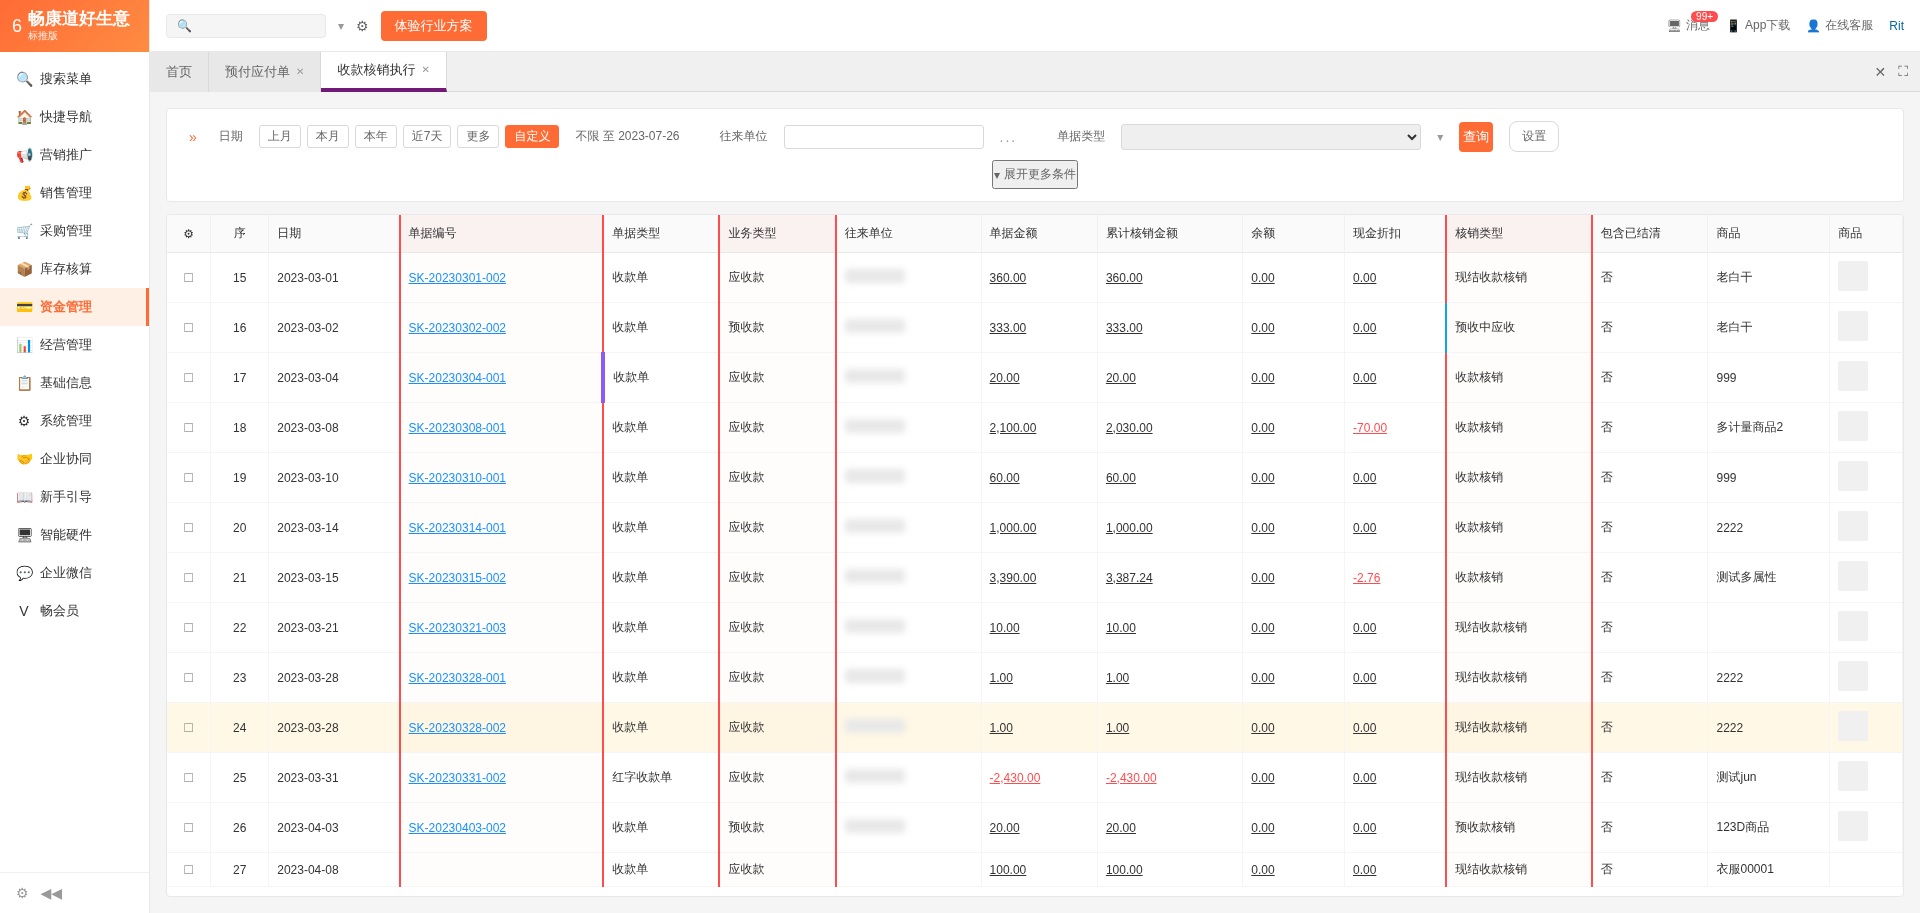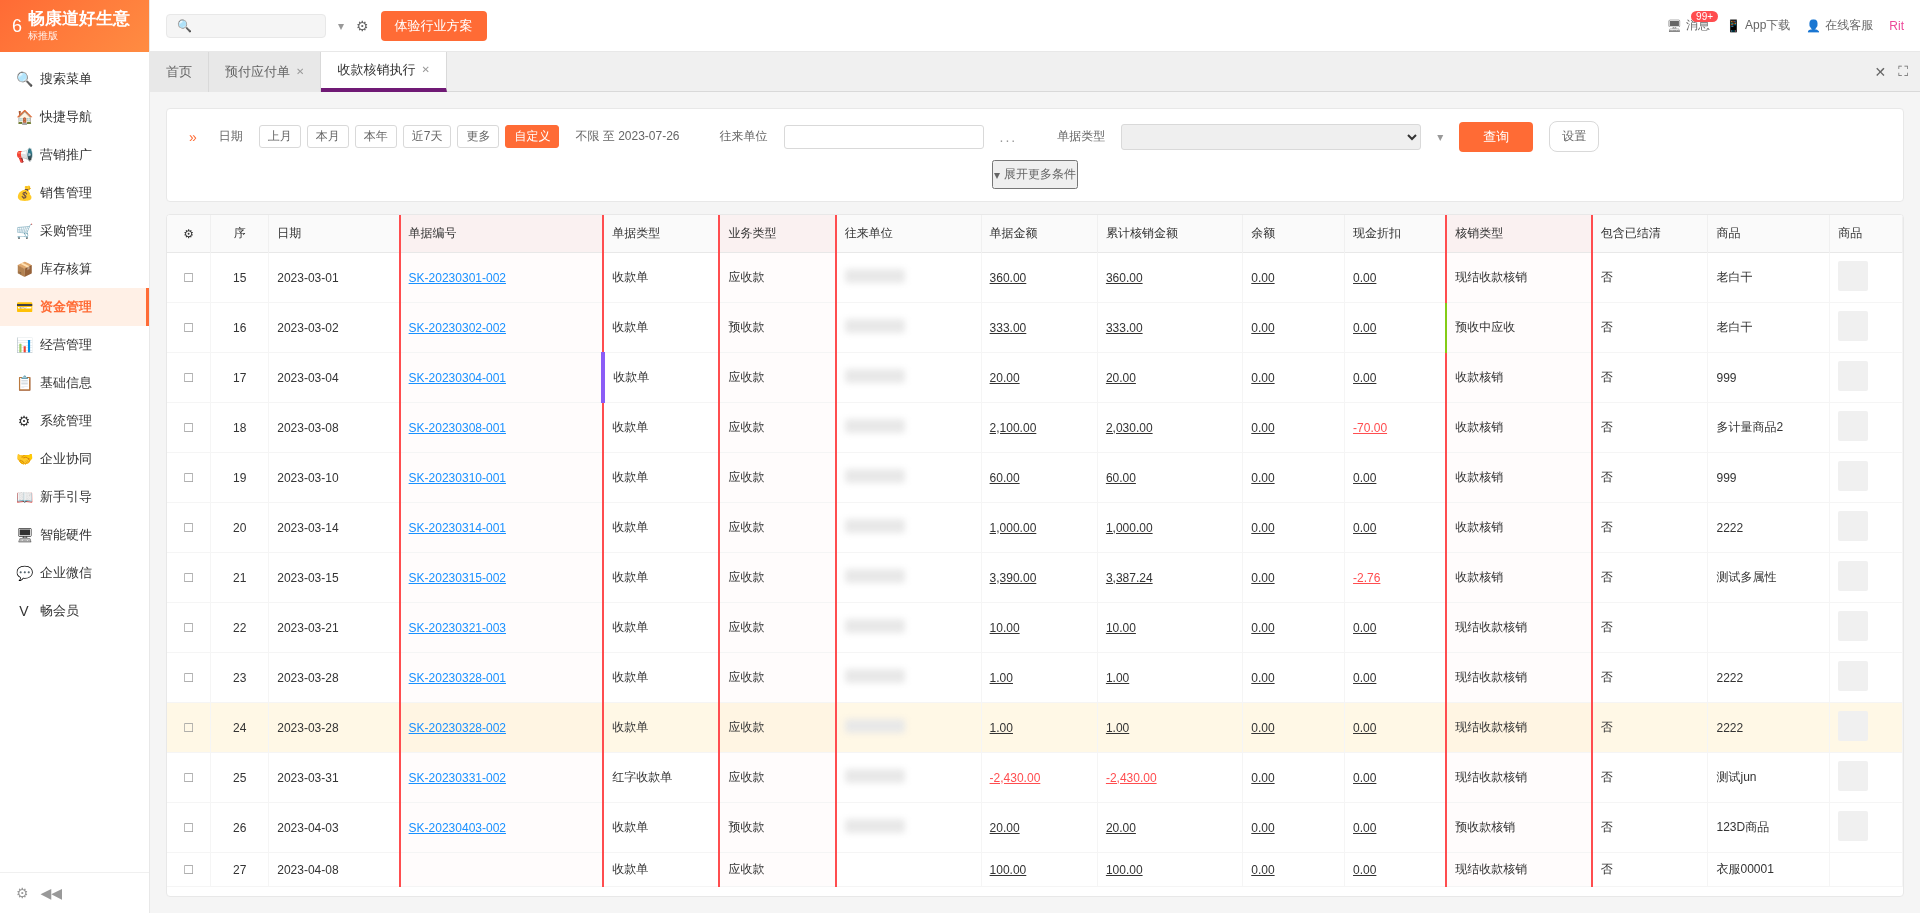--- a/index.html
+++ b/index.html
@@ -27,21 +27,21 @@
     .topbar-search { background: #f5f5f5; border: 1px solid #e8e8e8; border-radius: 4px; padding: 4px 10px; width: 160px; color: #999; font-size: 12px; display: flex; align-items: center; gap: 4px; }
     .topbar-arrow { color: #999; font-size: 12px; }
     .topbar-gear { color: #666; font-size: 14px; cursor: pointer; }
     .topbar-btn { background: #ff6b35; color: white; border: none; border-radius: 4px; padding: 6px 14px; font-size: 13px; cursor: pointer; }
     .topbar-spacer { flex: 1; }
     .topbar-right { display: flex; align-items: center; gap: 16px; }
     .topbar-msg { display: flex; align-items: center; gap: 4px; color: #666; font-size: 12px; cursor: pointer; position: relative; }
     .topbar-badge { background: #ff4d4f; color: white; border-radius: 10px; padding: 0 5px; font-size: 10px; position: absolute; top: -6px; right: -8px; }
     .topbar-app { display: flex; align-items: center; gap: 4px; color: #666; font-size: 12px; cursor: pointer; }
     .topbar-service { display: flex; align-items: center; gap: 4px; color: #666; font-size: 12px; cursor: pointer; }
-    .topbar-user { color: #ec4899; font-size: 12px; }
+    .topbar-user { color: #0369a1; font-size: 12px; }
 
     
     .tabbar { background: #f0f0f0; border-bottom: 1px solid #d9d9d9; display: flex; align-items: center; height: 40px; flex-shrink: 0; padding-left: 0; }
     .tab { display: flex; align-items: center; gap: 6px; padding: 0 16px; height: 40px; cursor: pointer; color: #666; font-size: 13px; border-right: 1px solid #d9d9d9; background: #e8e8e8; }
     .tab.active { background: #fff; color: #333; border-bottom: 4px solid #701a75; }
     .tab .close-icon { font-size: 10px; color: #999; cursor: pointer; }
     .tab.home { background: #e8e8e8; }
     .tabbar-spacer { flex: 1; }
     .tabbar-actions { display: flex; align-items: center; gap: 4px; padding-right: 8px; }
     .tabbar-action-btn { background: none; border: none; color: #666; font-size: 14px; cursor: pointer; padding: 4px; }
@@ -61,21 +61,21 @@
     .filter-expand-btn { background: none; border: none; cursor: pointer; padding: 4px 6px; }
     .filter-expand-icon { color: #ff6b35; font-size: 14px; }
     .filter-label { color: #666; font-size: 12px; flex-shrink: 0; }
     .filter-date-options { display: flex; align-items: center; gap: 6px; }
     .filter-date-btn { padding: 2px 8px; border: 1px solid #d9d9d9; border-radius: 3px; background: #fff; cursor: pointer; font-size: 12px; color: #666; }
     .filter-date-btn.custom { background: #ff6b35; color: white; border-color: #ff6b35; }
     .filter-date-range { color: #666; font-size: 12px; }
     .filter-input { border: 1px solid #d9d9d9; border-radius: 3px; padding: 4px 10px; font-size: 12px; color: #333; width: 200px; }
     .filter-dots { color: #999; letter-spacing: 2px; font-size: 14px; }
     .filter-select { border: 1px solid #d9d9d9; border-radius: 3px; padding: 4px 10px; font-size: 12px; color: #333; min-width: 140px; flex: 1; max-width: 300px; }
-    .filter-query-btn { background: #ff6b35; color: white; border: none; border-radius: 4px; padding: 6px 24px; cursor: pointer; font-size: 13px; }
+    .filter-query-btn { background: #ff6b35; color: white; border: none; border-radius: 4px; padding: 6px 4px; cursor: pointer; font-size: 13px; }
     .filter-settings-btn { background: #fff; border: 1px solid #d9d9d9; border-radius: 8px; padding: 6px 12px; cursor: pointer; font-size: 12px; color: #666; }
     .filter-more-btn { display: flex; align-items: center; justify-content: center; color: #666; font-size: 12px; cursor: pointer; padding: 4px 0; }
     .filter-more-btn .icon { margin-right: 4px; }
 
     
     .table-container { flex: 1; background: #fff; border-radius: 4px; border: 1px solid #e8e8e8; overflow: auto; }
     table { width: 100%; border-collapse: collapse; font-size: 12px; }
     thead tr { background: #fafafa; border-bottom: 1px solid #e8e8e8; }
     th { padding: 10px 8px; text-align: left; color: #333; font-weight: normal; white-space: nowrap; border-right: 1px solid #f0f0f0; }
     th.center { text-align: center; }
@@ -301,21 +301,21 @@
     <td class="center">16</td>
     <td>2023-03-02</td>
     <td style="border-left: 2px solid #ff4d4f; border-right: 2px solid #ff4d4f; background: rgba(255,77,79,0.02);"><span class="link">SK-20230302-002</span></td>
     <td>收款单</td>
     <td style="border-left: 2px solid #ff4d4f; border-right: 2px solid #ff4d4f; background: rgba(255,77,79,0.02);">预收款</td>
     <td><span class="blurred"></span></td>
     <td class="right ">333.00</td>
     <td class="right ">333.00</td>
     <td class="right">0.00</td>
     <td class="right ">0.00</td>
-    <td style="border-left: 2px solid #84cc16; border-right: 2px solid #ff4d4f; background: rgba(255,77,79,0.02);">预收中应收</td>
+    <td style="border-left: 2px solid #0ea5e9; border-right: 2px solid #ff4d4f; background: rgba(255,77,79,0.02);">预收中应收</td>
     <td>否</td>
     <td>老白干</td>
     <td><span class="img-thumb"></span></td>
   </tr>
             <tr>
     <td class="center" style="color:#999;">☐</td>
     <td class="center">17</td>
     <td>2023-03-04</td>
     <td style="border-left: 2px solid #ff4d4f; border-right: 4px solid #8b5cf6; background: rgba(255,77,79,0.02);"><span class="link">SK-20230304-001</span></td>
     <td>收款单</td>

